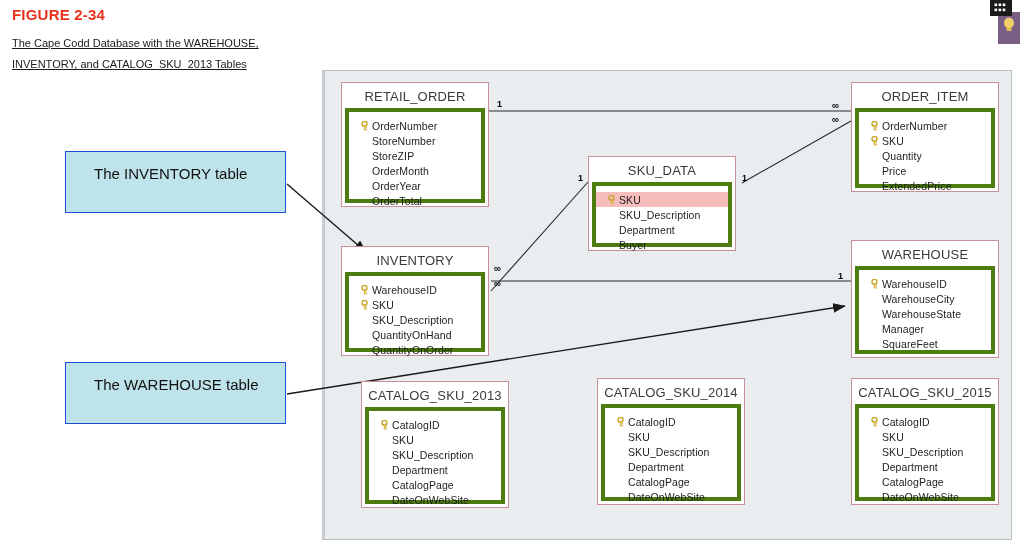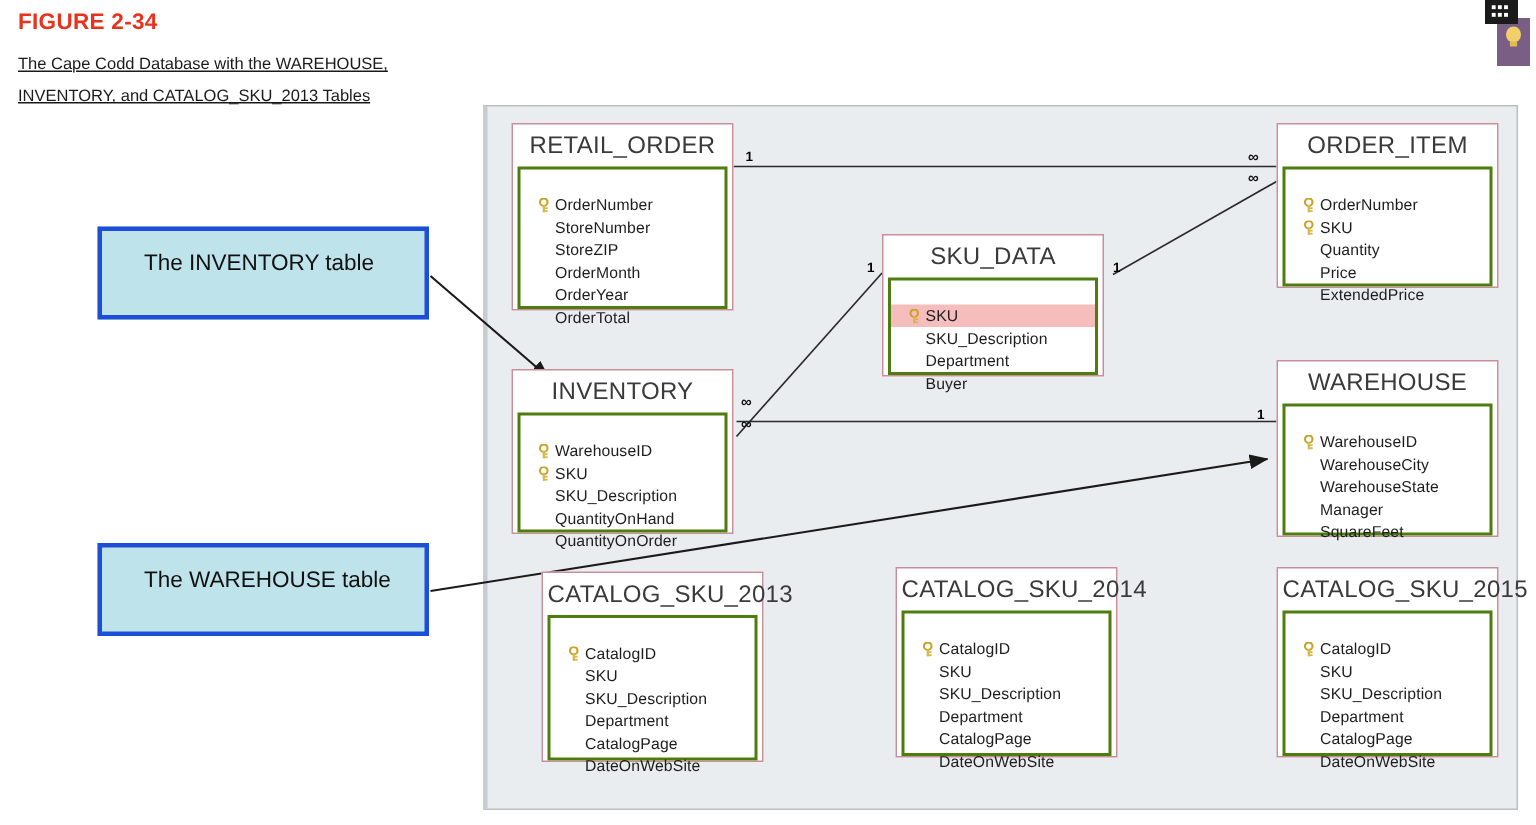--- a/index.html
+++ b/index.html
@@ -21,21 +21,21 @@
     position:absolute;left:12px;top:33px;width:300px;
     font-size:11px;line-height:21px;color:#1a1a1a;
     font-weight:500;
     text-decoration:underline;
   }
 
   
   .callout{
     position:absolute;
     background:#bfe3ea;
-    border:3px solid #1d4ed8;
+    border:1px solid #1d4ed8;
     box-sizing:border-box;
     font-size:15px;line-height:20px;color:#111;
     padding:12px 0 0 28px;
   }
   #callout-inventory{left:65px;top:151px;width:221px;height:62px;}
   #callout-warehouse{left:65px;top:362px;width:221px;height:62px;}
 
   
   #relationship-canvas{
     position:absolute;left:322px;top:70px;
@@ -49,29 +49,29 @@
   
   .tbl{
     position:absolute;
     background:#ffffff;
     border:1px solid #c98f99;
     box-sizing:border-box;
     padding:3px;
   }
   .tbl-title{
     text-align:center;
-    font-size:16px;
+    font-size:13px;
     color:#3a3a3a;
     padding:3px 0 4px 0;
     letter-spacing:.2px;
   }
   .tbl-fields{
-    border:2px solid #4d7c0f;
+    border:4px solid #4d7c0f;
     background:#fff;
-    padding:16px 0 6px 0;
+    padding:6px 0 6px 0;
     box-sizing:border-box;
     height:calc(100% - 22px);
   }
   .fld{
     display:flex;align-items:center;
     font-size:10.5px;color:#1d1d1d;
     height:15px;padding-left:8px;
     letter-spacing:.1px;
   }
   .fld.selected{background:#f6bdbd;}

